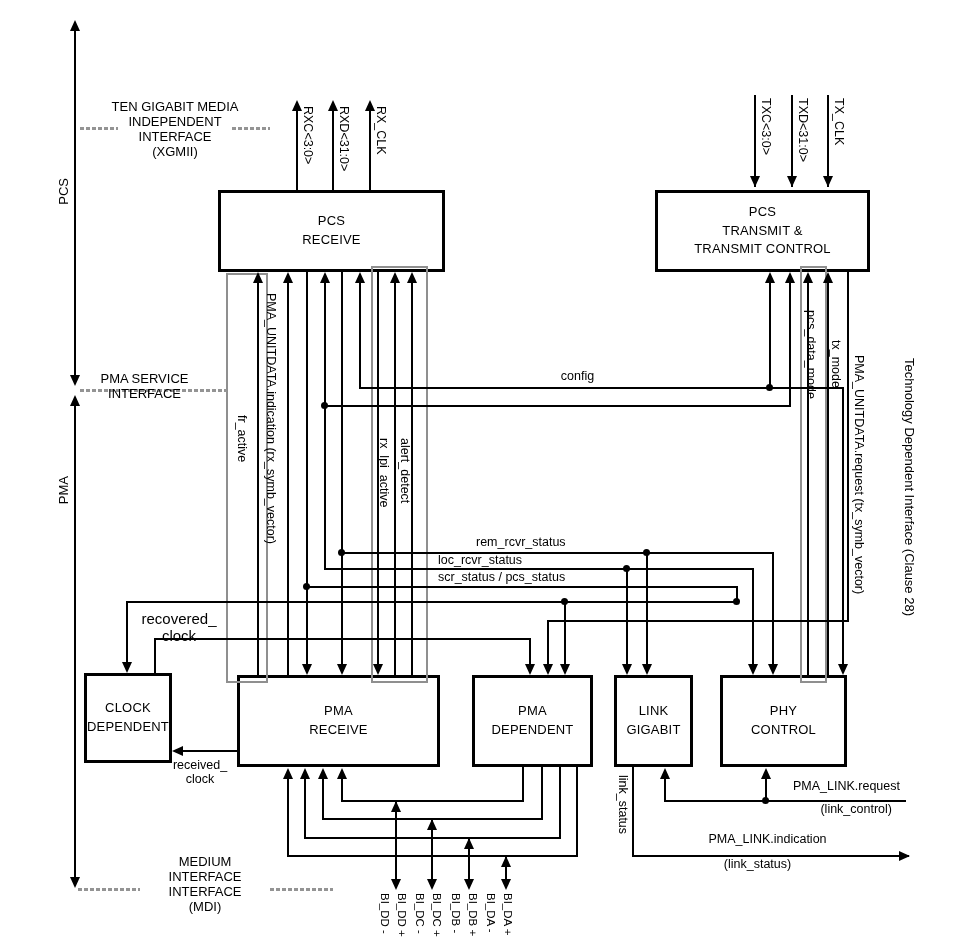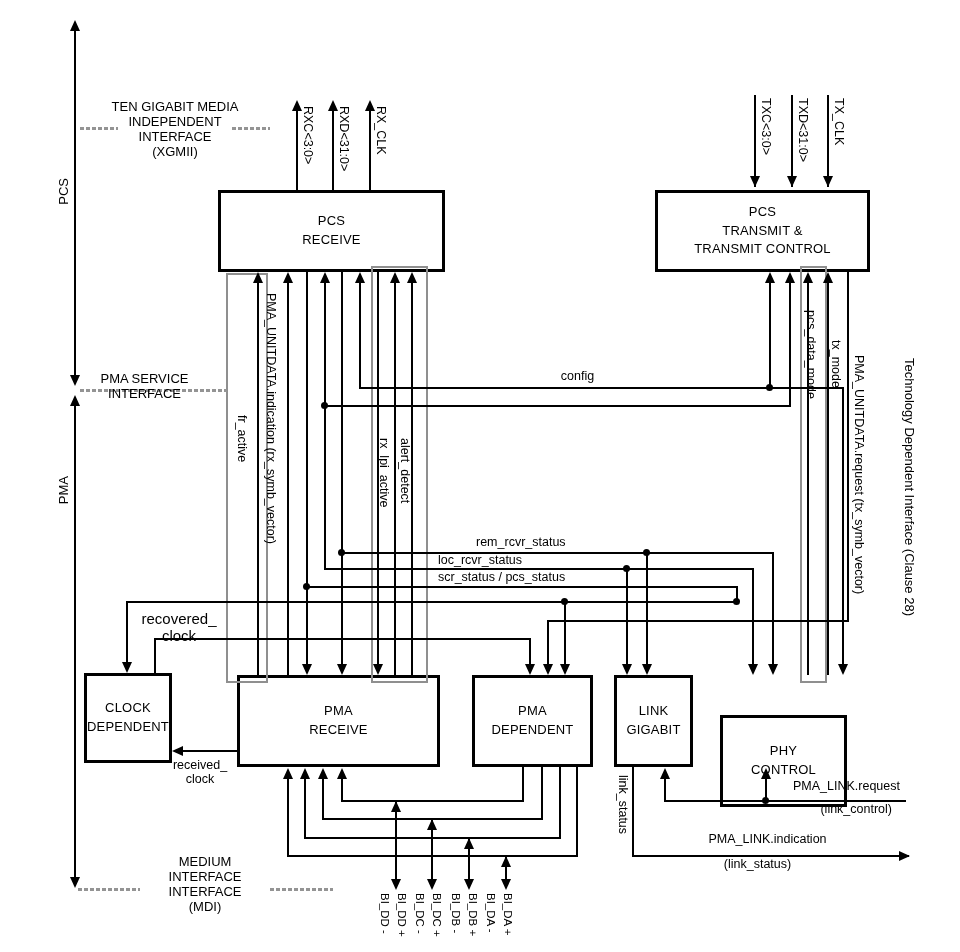--- a/index.html
+++ b/index.html
@@ -51,21 +51,21 @@
     <span>RECEIVE</span>
   </div>
   <div class="blk" style="left:472px;top:675px;width:121px;height:92px;">
     <span>PMA</span>
     <span>DEPENDENT</span>
   </div>
   <div class="blk" style="left:614px;top:675px;width:79px;height:92px;text-align:right;">
     <span>LINK</span>
     <span>GIGABIT</span>
   </div>
-  <div class="blk" style="left:720px;top:675px;width:127px;height:92px;margin-top:40px;">
+  <div class="blk" style="left:720px;top:675px;width:127px;height:92px;">
     <span>PHY</span>
     <span>CONTROL</span>
   </div>
 
   <div class="gr" style="left:226px;top:273px;width:42px;height:410px;"></div>
   <div class="gr" style="left:371px;top:266px;width:57px;height:417px;"></div>
   <div class="gr" style="left:800px;top:266px;width:27px;height:417px;"></div>
 
   <div class="dash" style="left:80px;top:127px;width:38px;"></div>
   <div class="dash" style="left:232px;top:127px;width:38px;"></div>

